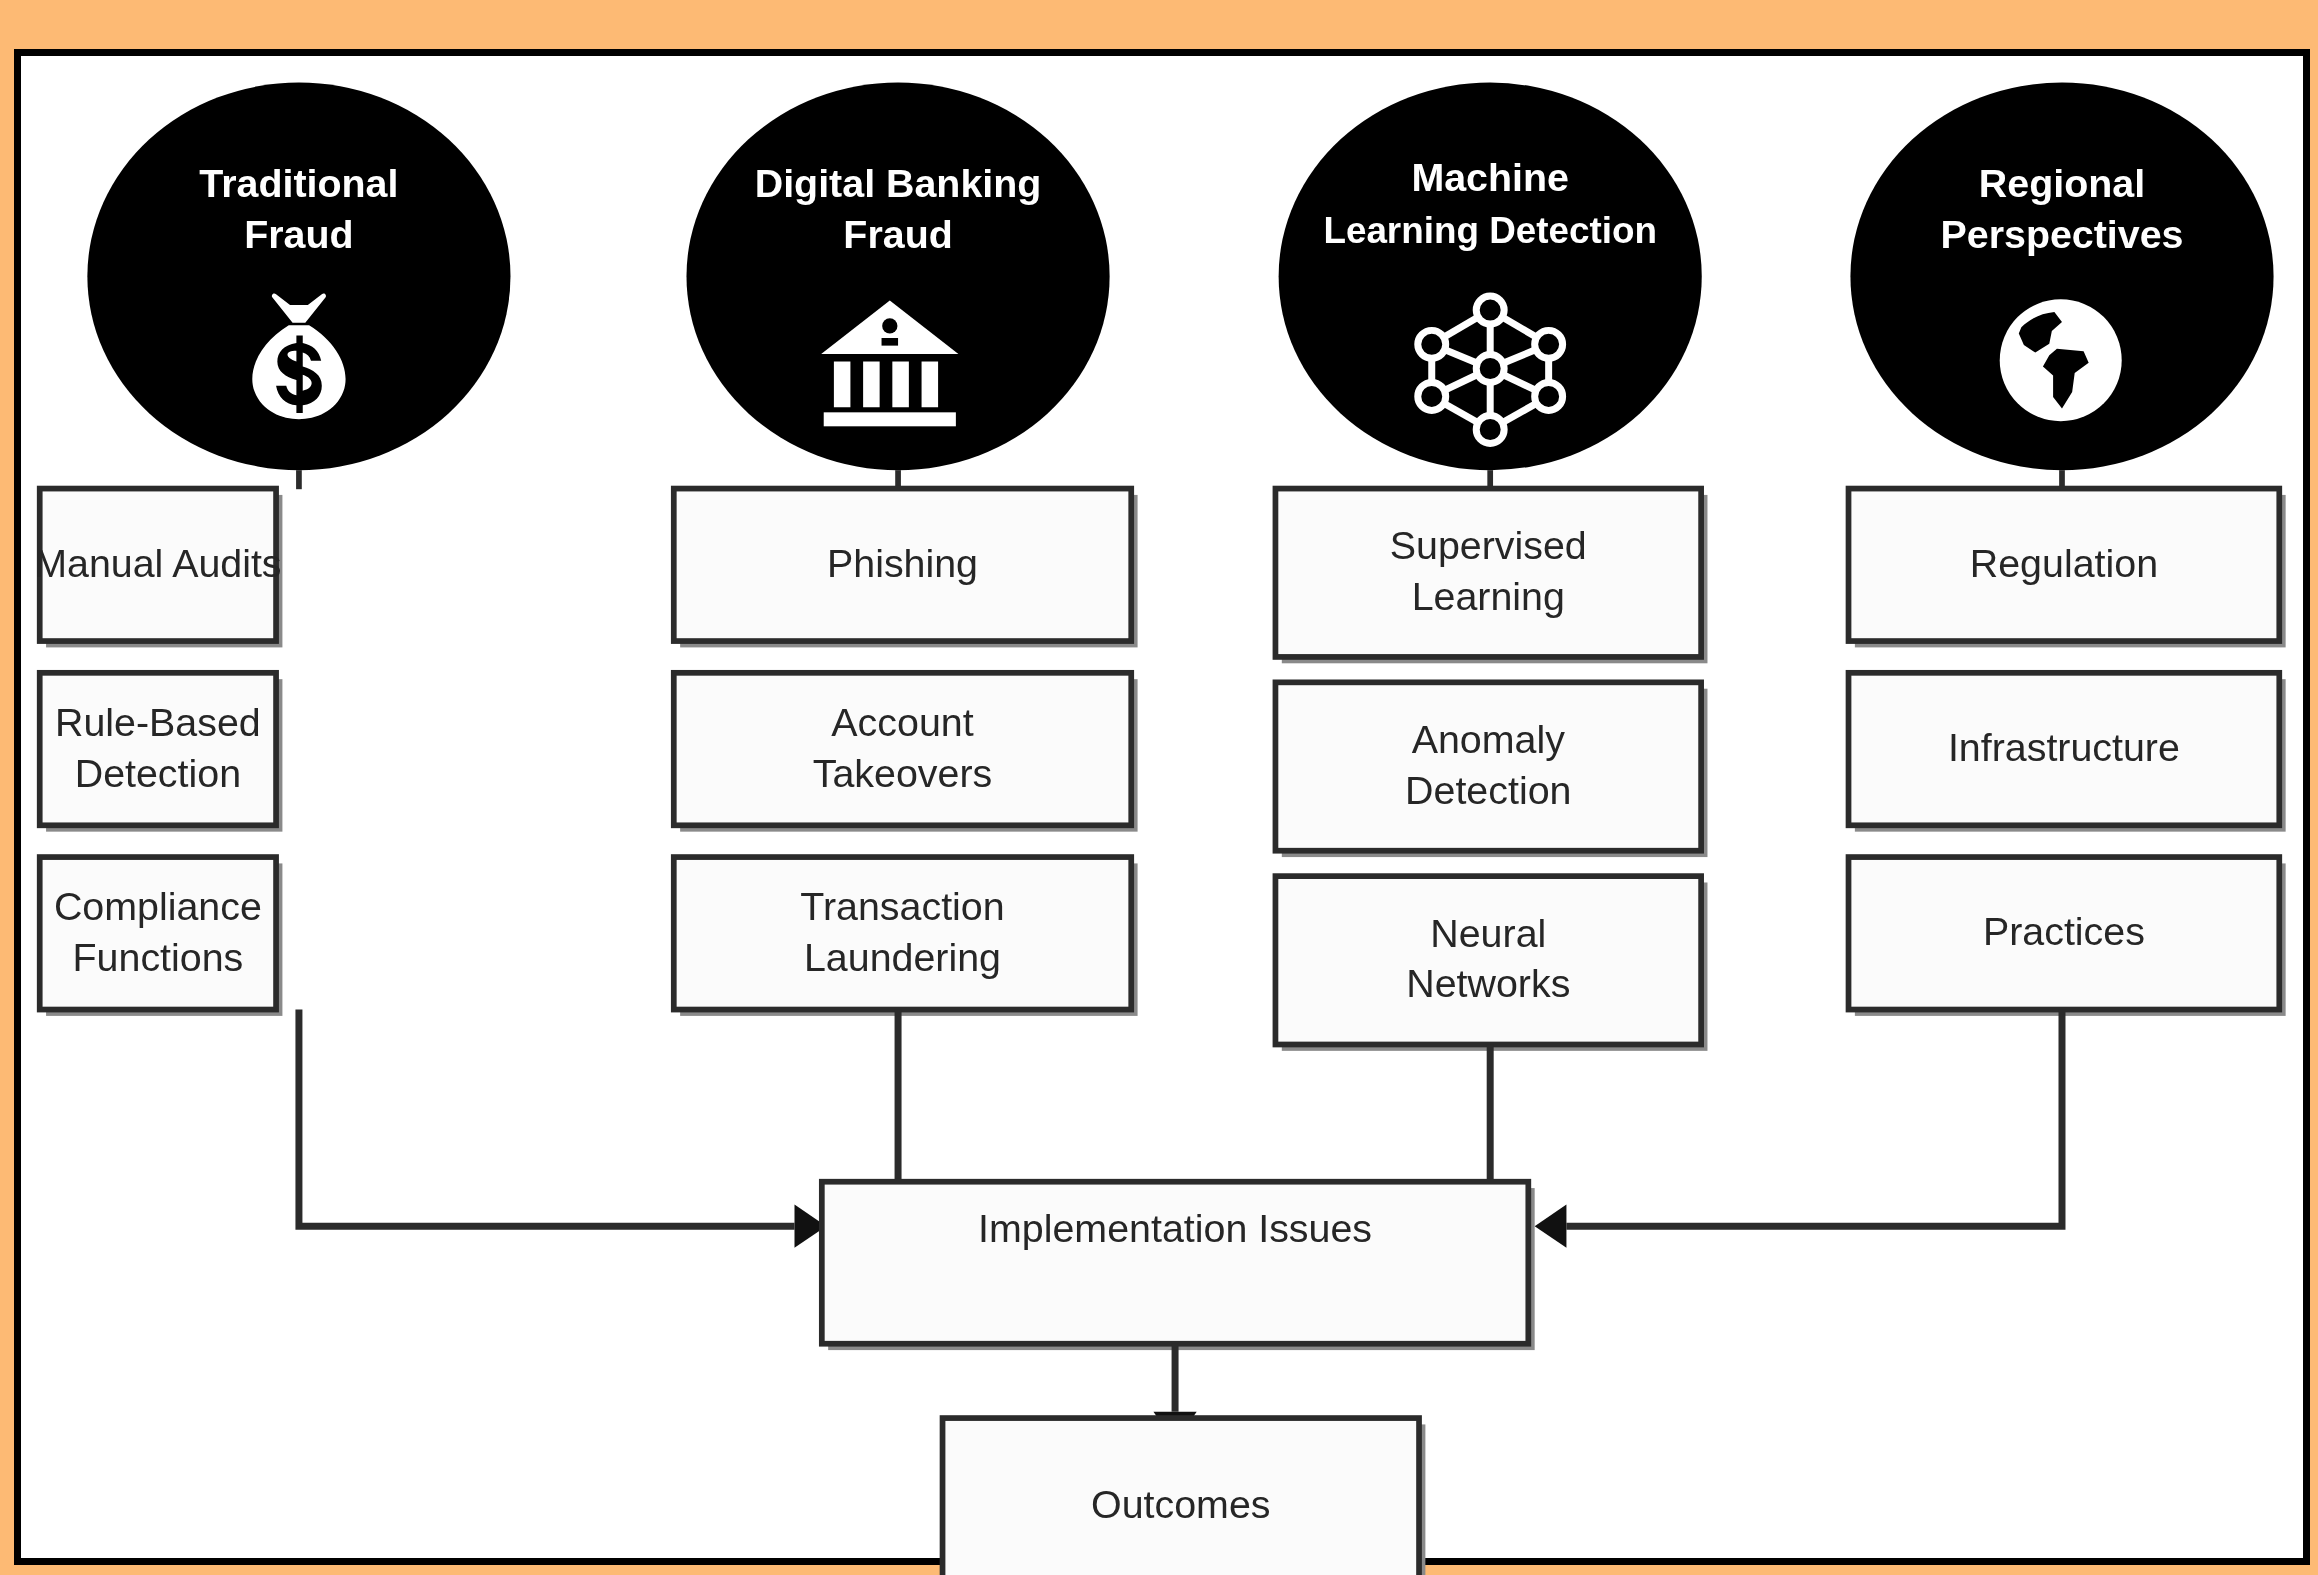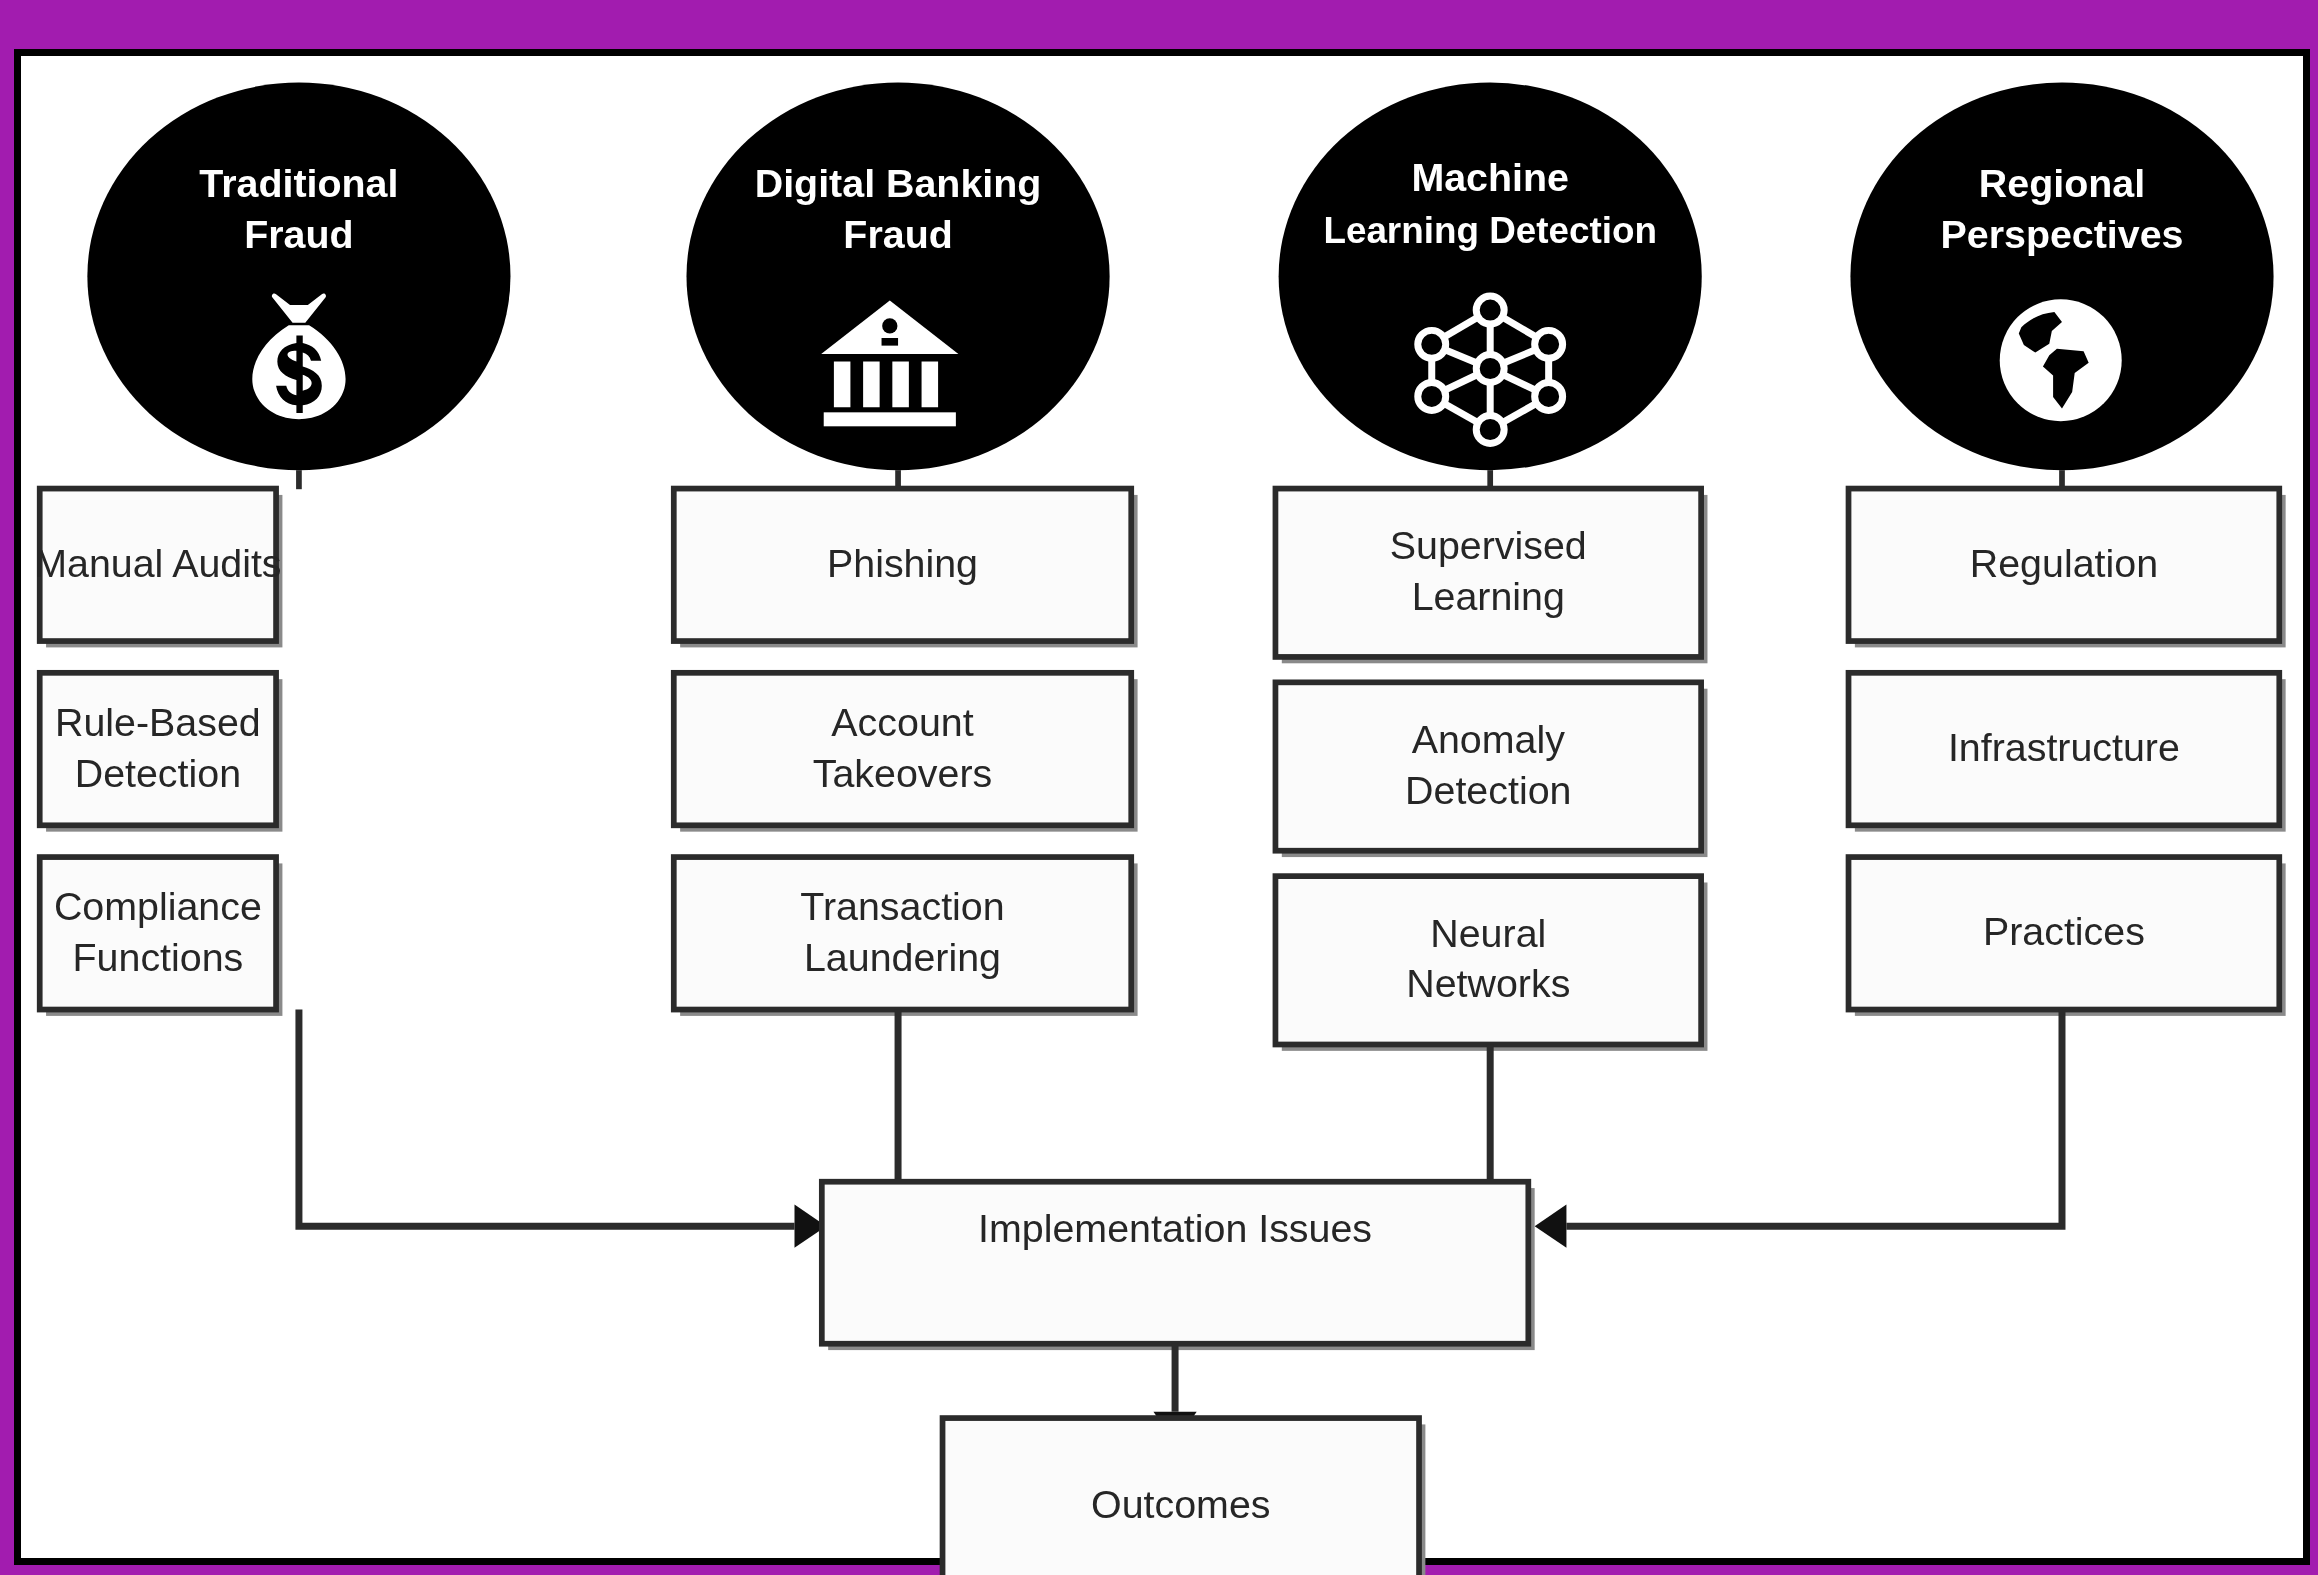--- a/index.html
+++ b/index.html
@@ -1,17 +1,17 @@
 <!DOCTYPE html>
 <html style="font-size:10.2px"><head>
 <meta charset="utf-8">
 <style>
   html,body{margin:0;padding:0;background:#ffffff;}
   body{width:2319px;height:1575px;font-family:"Liberation Sans",sans-serif;overflow:hidden;}
-  #stage{position:relative;width:2319px;height:1575px;background:#a21caf;}
+  #stage{position:relative;width:2319px;height:1575px;background:#fdba74;}
   #frame{position:absolute;left:14px;top:49px;width:2296px;height:1516px;border:7px solid #000;box-sizing:border-box;background:#fff;}
   svg.diagram{position:absolute;left:0;top:0;width:2319px;height:1575px;}
   .ellipse-shape{fill:#000000;}
   .ell-text{fill:#ffffff;font-family:"Liberation Sans",sans-serif;font-weight:bold;text-anchor:middle;}
   .ell-text.l1{font-size:62px;}
   .ell-text.l2{font-size:58px;}
   .box-rect{fill:#fbfbfb;stroke:#2b2b2b;stroke-width:9;}
   .box-shadow{fill:#8a8a8a;}
   .box-text{fill:#262626;font-family:"Liberation Sans",sans-serif;font-size:62px;text-anchor:middle;}
   .conn{stroke:#2b2b2b;stroke-width:9;fill:none;}

